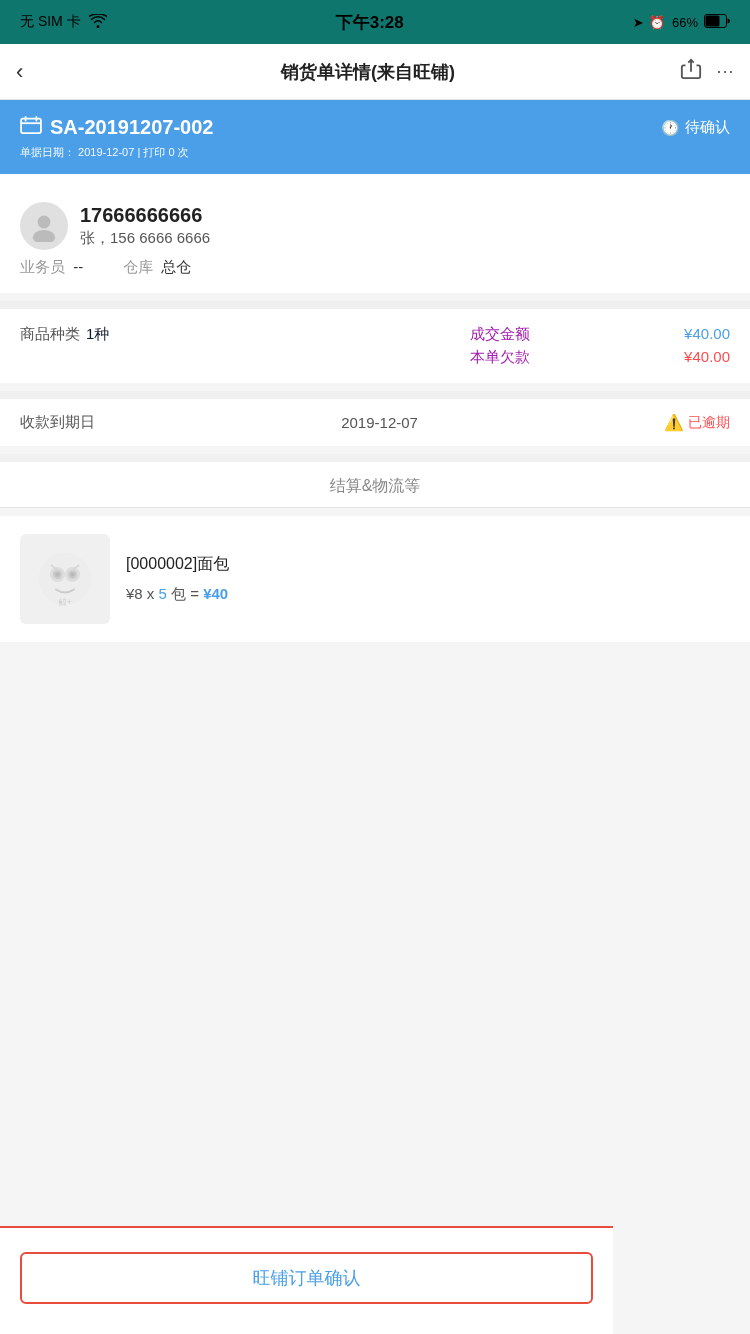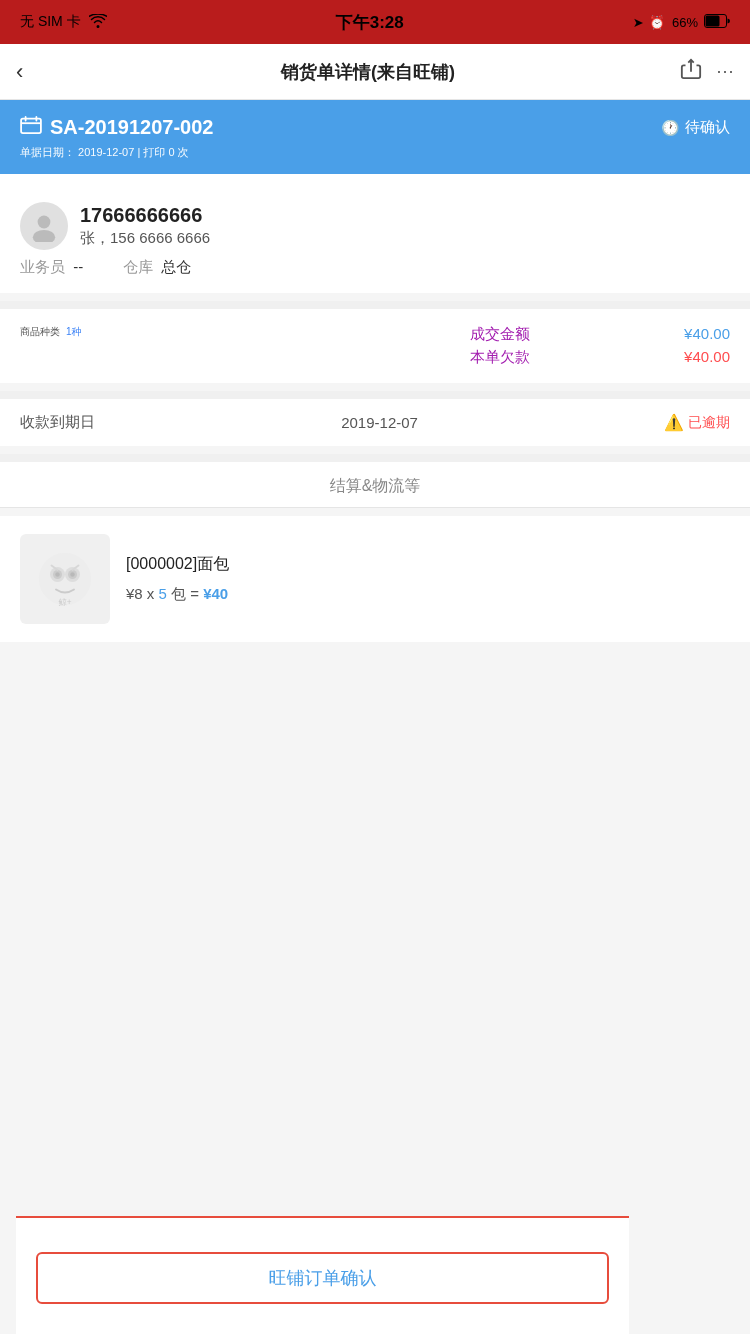--- a/index.html
+++ b/index.html
@@ -8,21 +8,21 @@
       font-family: -apple-system, "PingFang SC", "Helvetica Neue", Arial, sans-serif;
       background: #f5f5f5;
       width: 750px;
       min-height: 1334px;
       position: relative;
       overflow-x: hidden;
     }
 
     
     .status-bar {
-      background: #b91c1c;
+      background: #0f766e;
       height: 44px;
       display: flex;
       align-items: center;
       justify-content: space-between;
       padding: 0 20px;
       font-size: 15px;
       font-weight: 500;
     }
     .status-left {
       display: flex;
@@ -161,25 +161,25 @@
     }
     .summary-row {
       display: flex;
       justify-content: space-between;
       align-items: flex-start;
     }
     .summary-left {
       display: flex;
       align-items: center;
       gap: 6px;
-      font-size: 10px;
+      font-size: 15px;
       color: #555;
     }
     .summary-left .count {
-      color: #3b82f6;
+      color: #0f172a;
       font-weight: 500;
     }
     .summary-right {
       display: flex;
       flex-direction: column;
       align-items: flex-end;
       gap: 4px;
     }
     .amount-row {
       display: flex;
@@ -306,24 +306,24 @@
     
     .bottom-spacer {
       height: 200px;
       background: #f5f5f5;
     }
 
     
     .bottom-bar {
       position: fixed;
       bottom: 0;
-      left: 16px;
+      left: 0;
       width: 613px;
       background: #fff;
-      padding: 34px 20px 30px;
+      padding: 24px 20px 30px;
       border-top: 2px solid #e74c3c;
     }
     .confirm-btn {
       width: 100%;
       height: 52px;
       background: #fff;
       border: 2px solid #e74c3c;
       border-radius: 6px;
       font-size: 18px;
       color: #4a9fe8;

